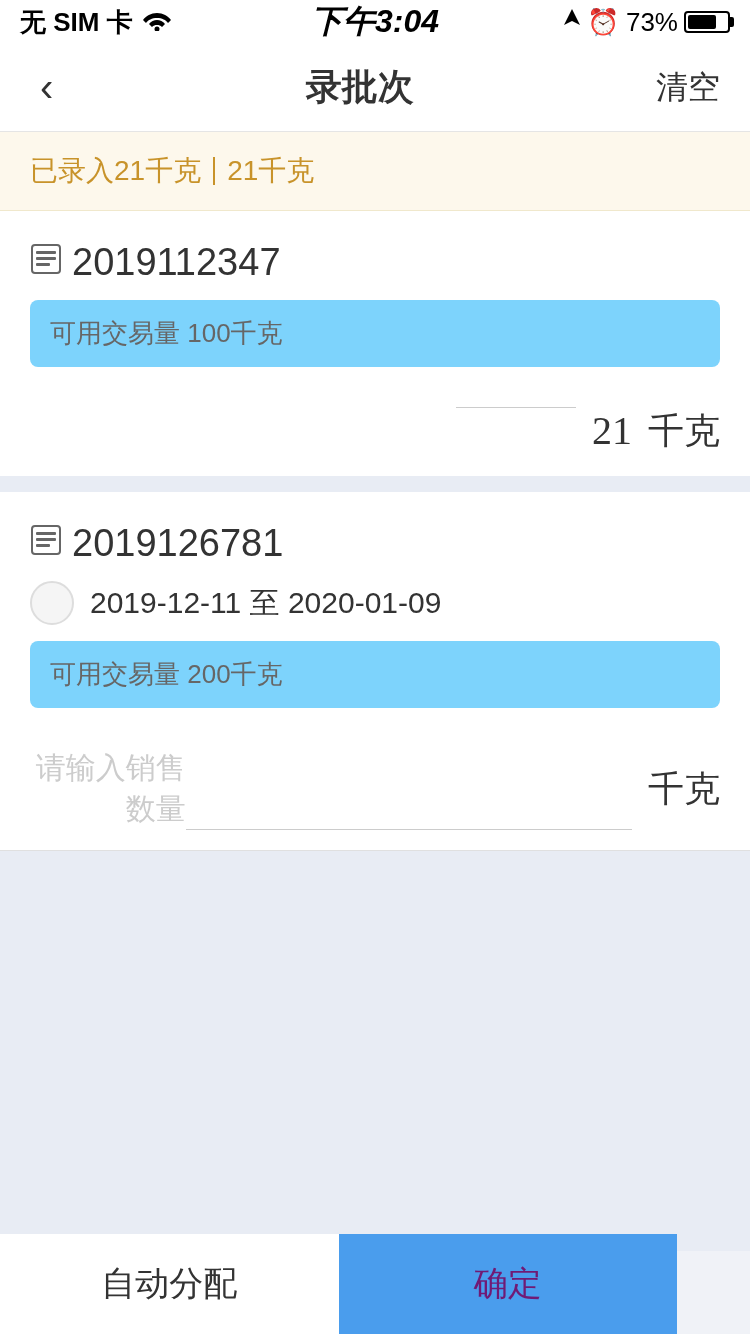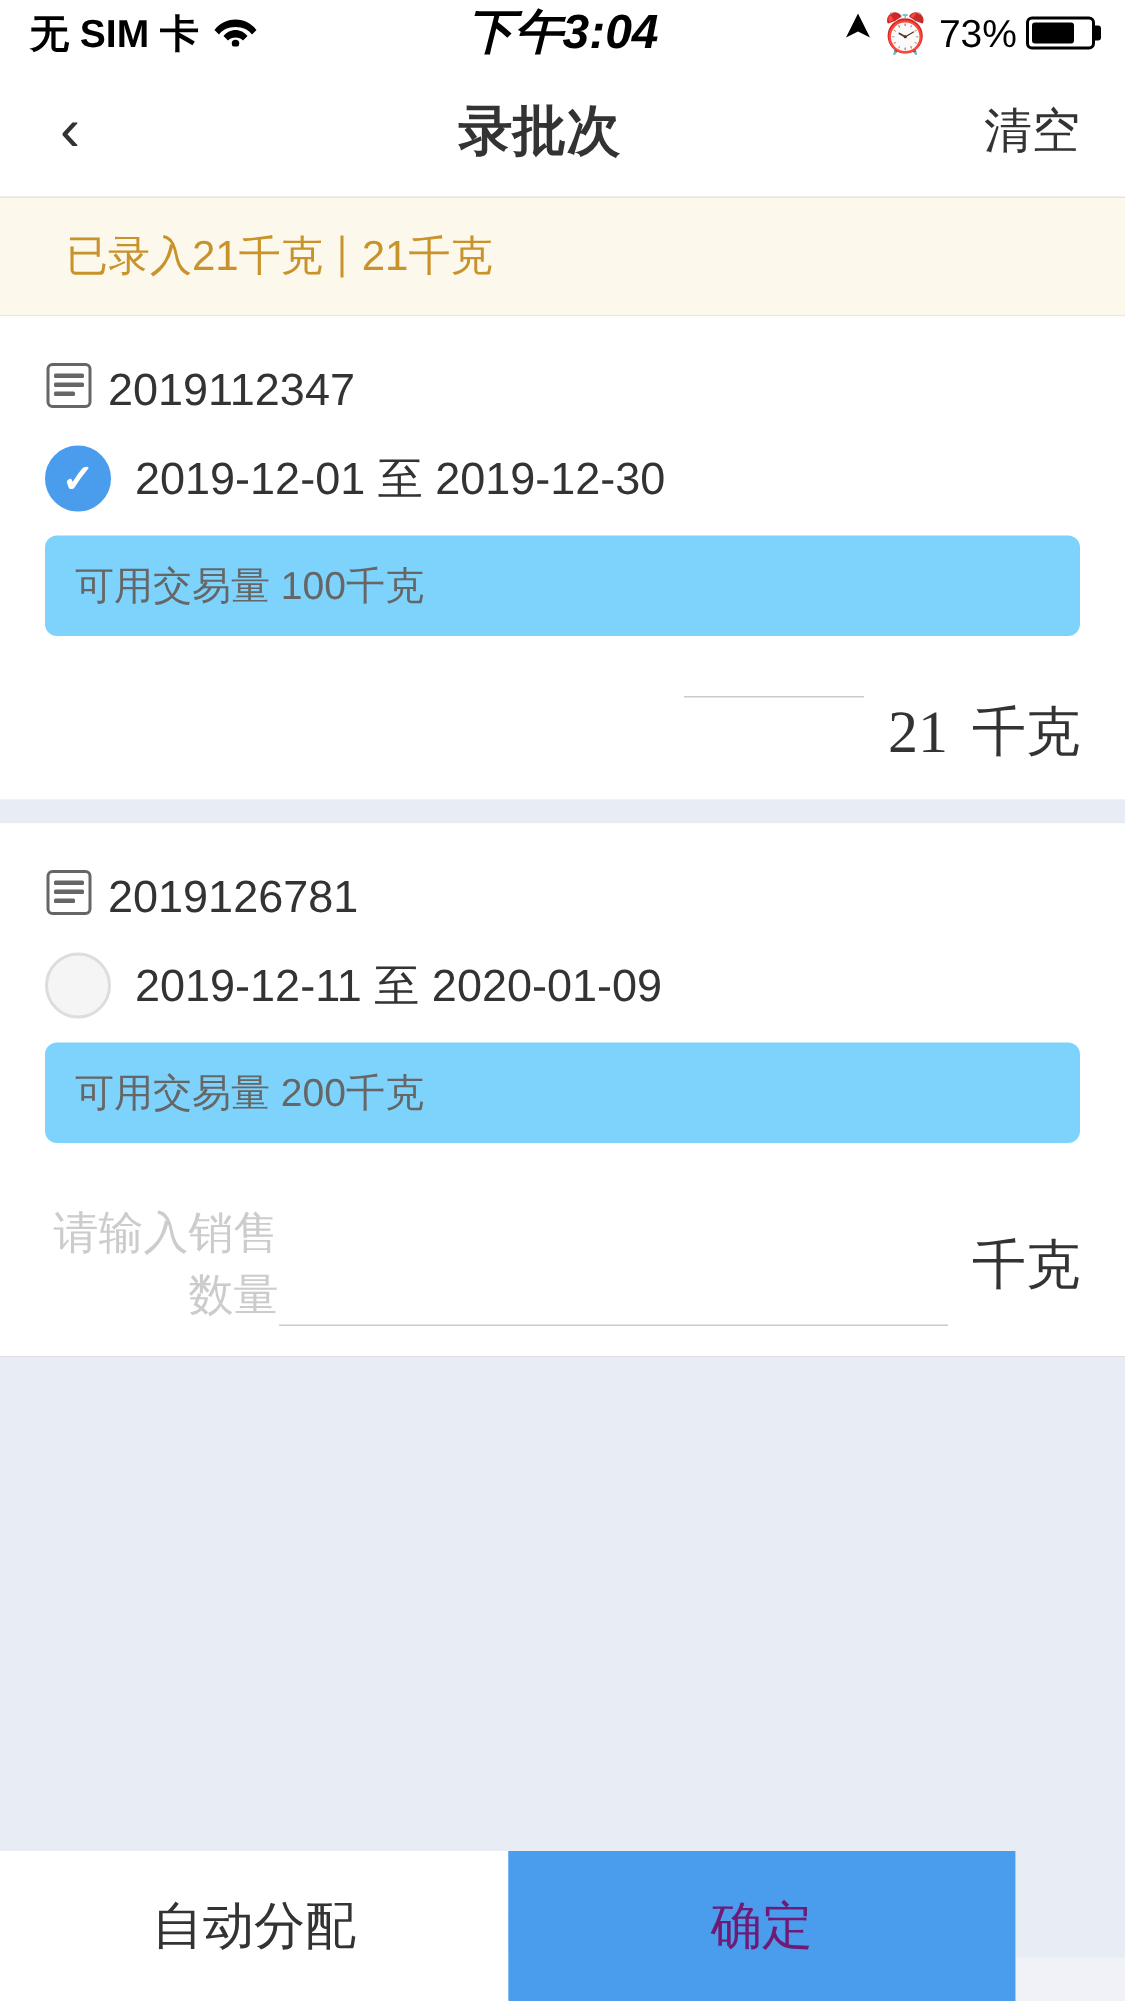--- a/index.html
+++ b/index.html
@@ -101,21 +101,21 @@
     .nav-clear {
       font-size: 32px;
       color: #333;
       cursor: pointer;
     }
 
     
     .summary-banner {
       width: 750px;
       background: #fdf8ec;
-      padding: 20px 44px;
+      padding: 20px 30px;
       display: flex;
       align-items: center;
       gap: 12px;
       border-bottom: 1px solid #f0e8cc;
     }
     .summary-text {
       font-size: 28px;
       color: #c8932a;
     }
     .summary-divider {
@@ -145,21 +145,21 @@
       gap: 10px;
       margin-bottom: 16px;
     }
 
     .batch-icon {
       color: #666;
       font-size: 30px;
     }
 
     .batch-id {
-      font-size: 30px;
+      font-size: 38px;
       color: #333;
       font-weight: 500;
     }
 
     .batch-date-row {
       display: flex;
       align-items: center;
       gap: 16px;
       margin-bottom: 16px;
     }
@@ -351,24 +351,20 @@
     <div class="batch-header">
       <span class="batch-icon">
         <svg width="32" height="32" viewBox="0 0 32 32">
           <rect x="2" y="2" width="28" height="28" rx="3" ry="3" fill="none" stroke="#666" stroke-width="2"></rect>
           <rect x="6" y="8" width="20" height="3" rx="1" fill="#666"></rect>
           <rect x="6" y="14" width="20" height="3" rx="1" fill="#666"></rect>
           <rect x="6" y="20" width="14" height="3" rx="1" fill="#666"></rect>
         </svg>
       </span>
       <span class="batch-id">2019112347</span>
-    </div>
-    <div class="batch-date-row">
-      <div class="radio-circle selected"></div>
-      <span class="batch-date">2019-12-01 至 2019-12-30</span>
     </div>
     <div class="batch-availability">可用交易量 100千克</div>
   </div>
   <div class="quantity-display-row">
     <div class="quantity-sep"></div>
     <span class="quantity-value">21</span>
     <span class="quantity-unit">千克</span>
   </div>
 </div>
 

